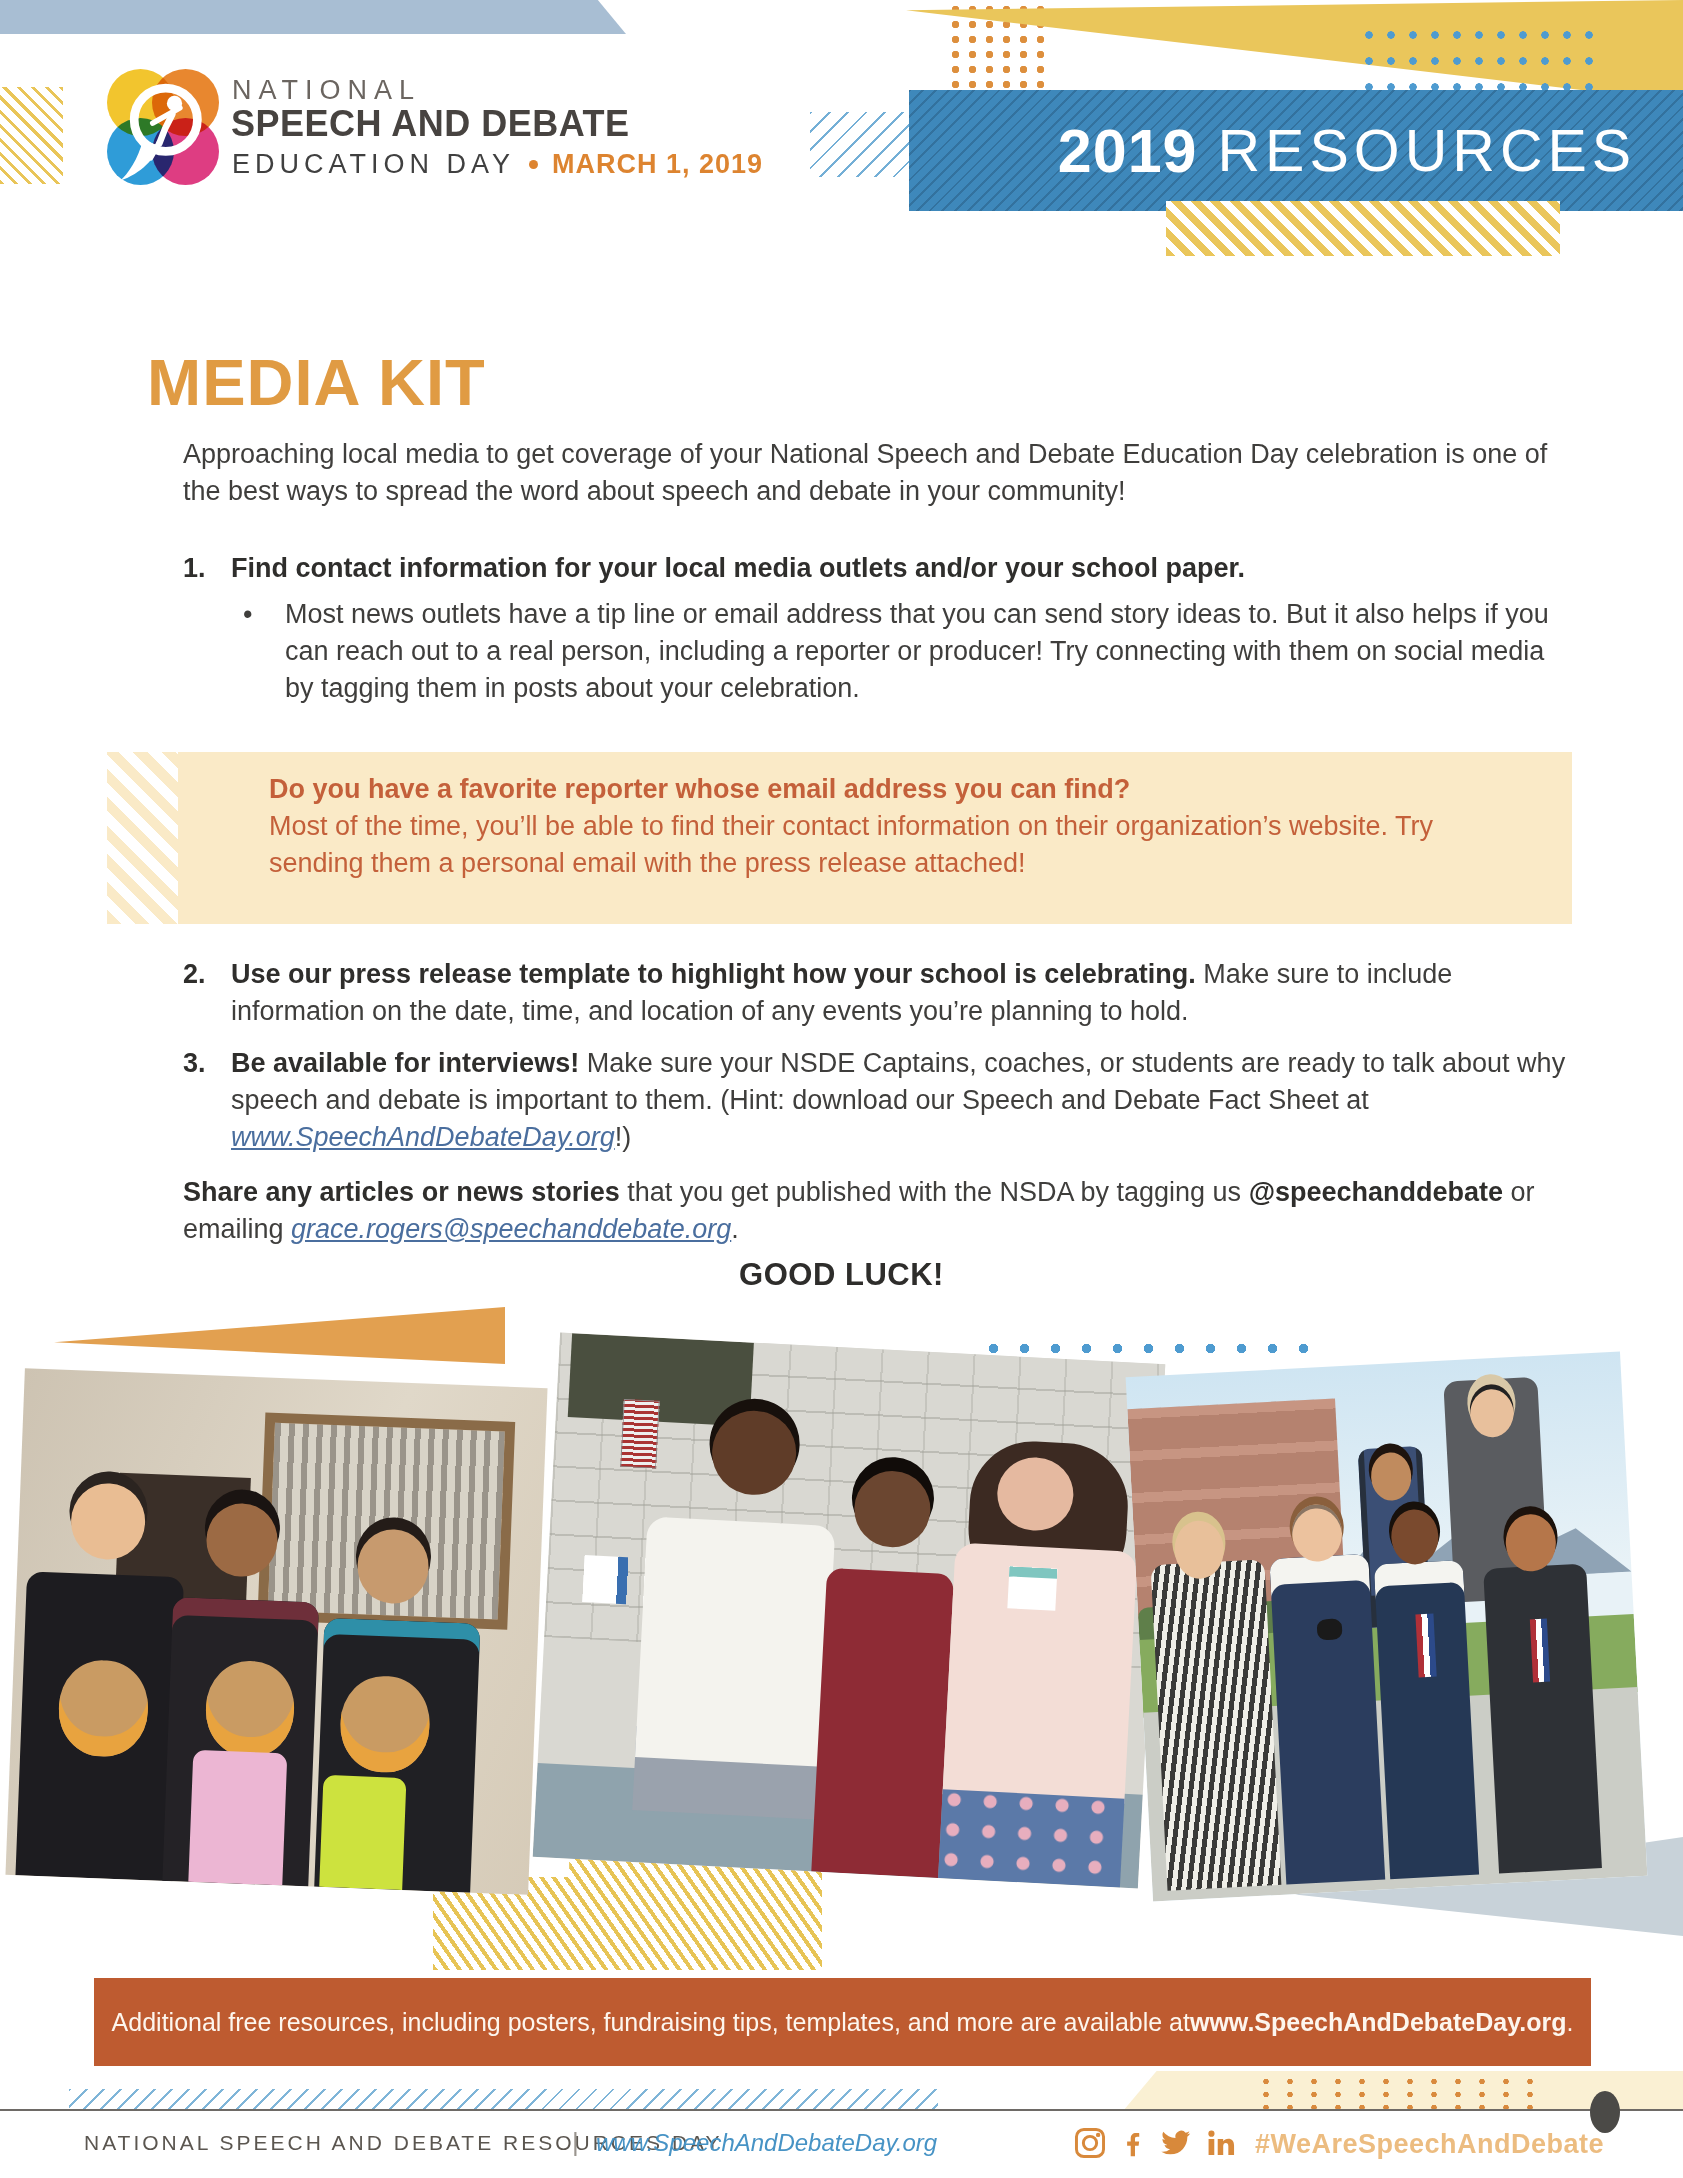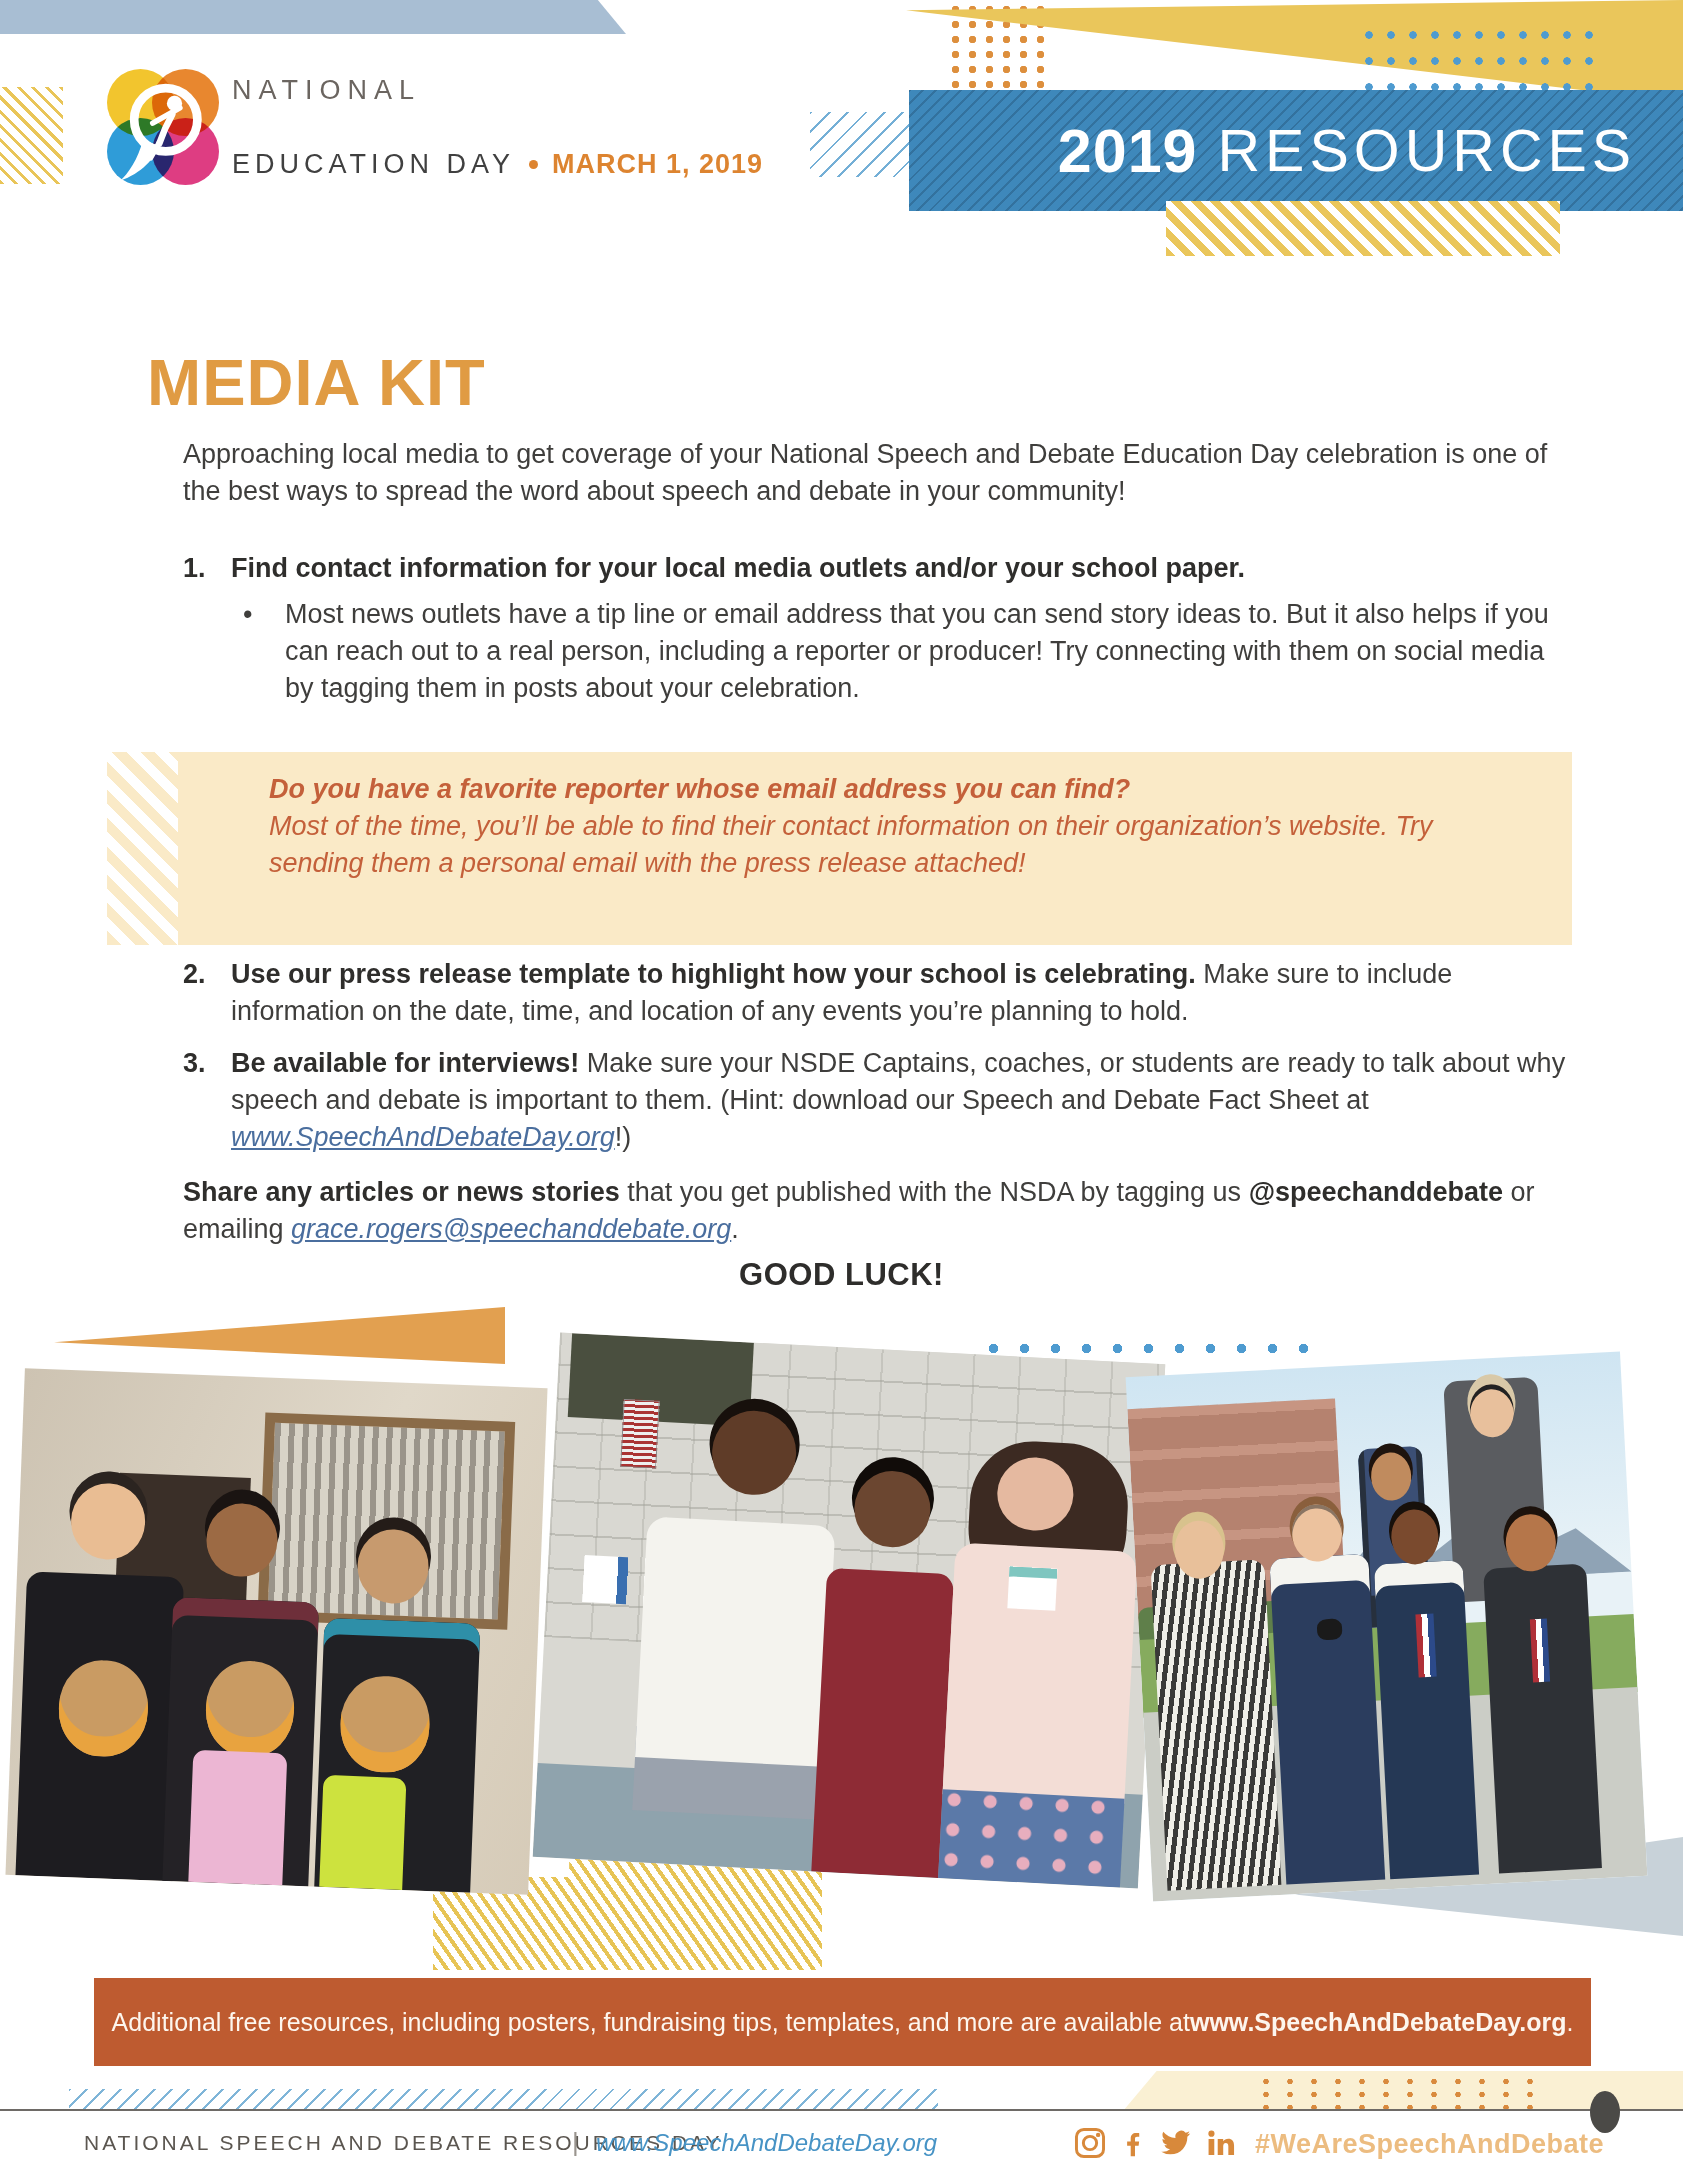--- a/index.html
+++ b/index.html
@@ -47,21 +47,21 @@
   .body-text{font-size:27px;line-height:37px;color:#3f3e3c;margin-left:34px;}
   .intro{left:149px;top:436px;width:1386px;}
   .step{left:149px;width:1394px;display:flex;}
   .step .num{width:48px;flex:none;font-weight:700;color:#2f2e2c;}
   .step .bd{flex:1;}
   .step .bd b{color:#2f2e2c;}
   .bullet-row{display:flex;margin-top:9px;}
   .bullet-row .glyph{width:42px;flex:none;text-align:left;padding-left:12px;}
   .bullet-row .btxt{flex:1;max-width:1277px;}
   .link{color:#4a6e9e;font-style:italic;text-decoration:underline;}
-  .callout{left:107px;top:752px;width:1465px;height:193px;font-style:italic;}
+  .callout{left:107px;top:752px;width:1465px;height:172px;}
   .callout .stripes{position:absolute;left:0;top:0;width:71px;height:100%;
     background:repeating-linear-gradient(45deg,#faeac7 0 10px,#ffffff 10px 20px);}
   .callout .bg{position:absolute;left:71px;top:0;right:0;bottom:0;background:#faeac7;}
   .callout .inner{position:absolute;left:162px;top:19px;width:1228px;color:#c4603a;
     font-size:27px;line-height:37px;}
   .callout .inner .t{font-weight:700;}
   .share{left:149px;top:1174px;width:1396px;}
   .share b{color:#2f2e2c;}
   .goodluck{left:0;top:1257px;width:1683px;text-align:center;
     font-size:31px;font-weight:800;color:#2e2d2b;letter-spacing:0.5px;}
@@ -133,20 +133,21 @@
     <svg class="logo-svg" viewBox="0 0 100 100">
       <circle cx="53" cy="42" r="29" stroke="#ffffff" stroke-width="8" fill="none"></circle>
       <path d="M32 60 C28 78 18 92 11 98 C31 91 43 77 47 66 Z" fill="#ffffff"></path>
       <circle cx="61" cy="27" r="7" fill="#ffffff"></circle>
       <path d="M47 64 C51 52 55 44 59 37" stroke="#ffffff" stroke-width="6" fill="none" stroke-linecap="round"></path>
       <path d="M41 45 L66 31" stroke="#ffffff" stroke-width="5" fill="none" stroke-linecap="round"></path>
       <path d="M47 63 L39 77" stroke="#ffffff" stroke-width="5" fill="none" stroke-linecap="round"></path>
     </svg>
   </div>
   <div class="abs logo-national">NATIONAL</div>
+  <div class="abs logo-speech">SPEECH AND DEBATE</div>
   <div class="abs logo-edu-row">
     <span class="logo-edu">EDUCATION DAY</span>
     <span class="logo-dot"></span>
     <span class="logo-date">MARCH 1, 2019</span>
   </div>
 
   <div class="abs media-kit">MEDIA KIT</div>
   <div class="abs body-text intro">Approaching local media to get coverage of your National Speech and Debate Education Day celebration is one of the best ways to spread the word about speech and debate in your community!</div>
 
   <div class="abs body-text step" style="top:550px;">

